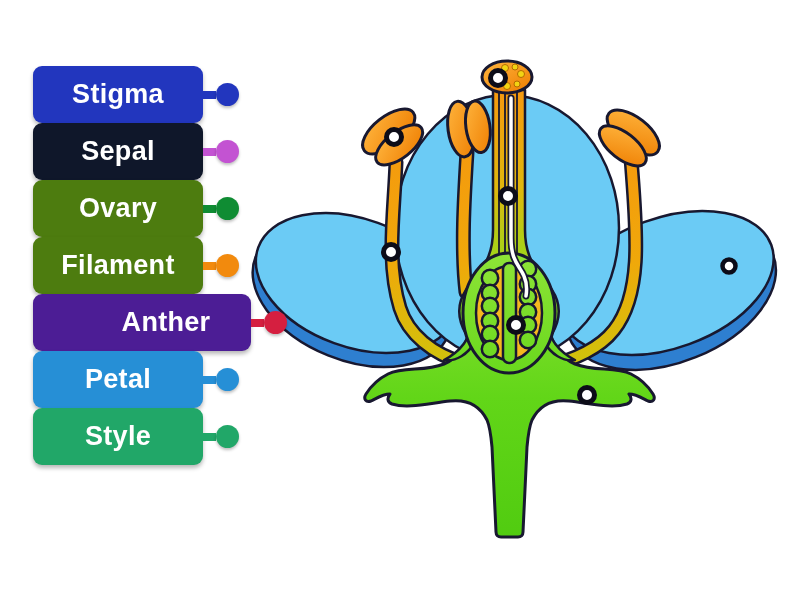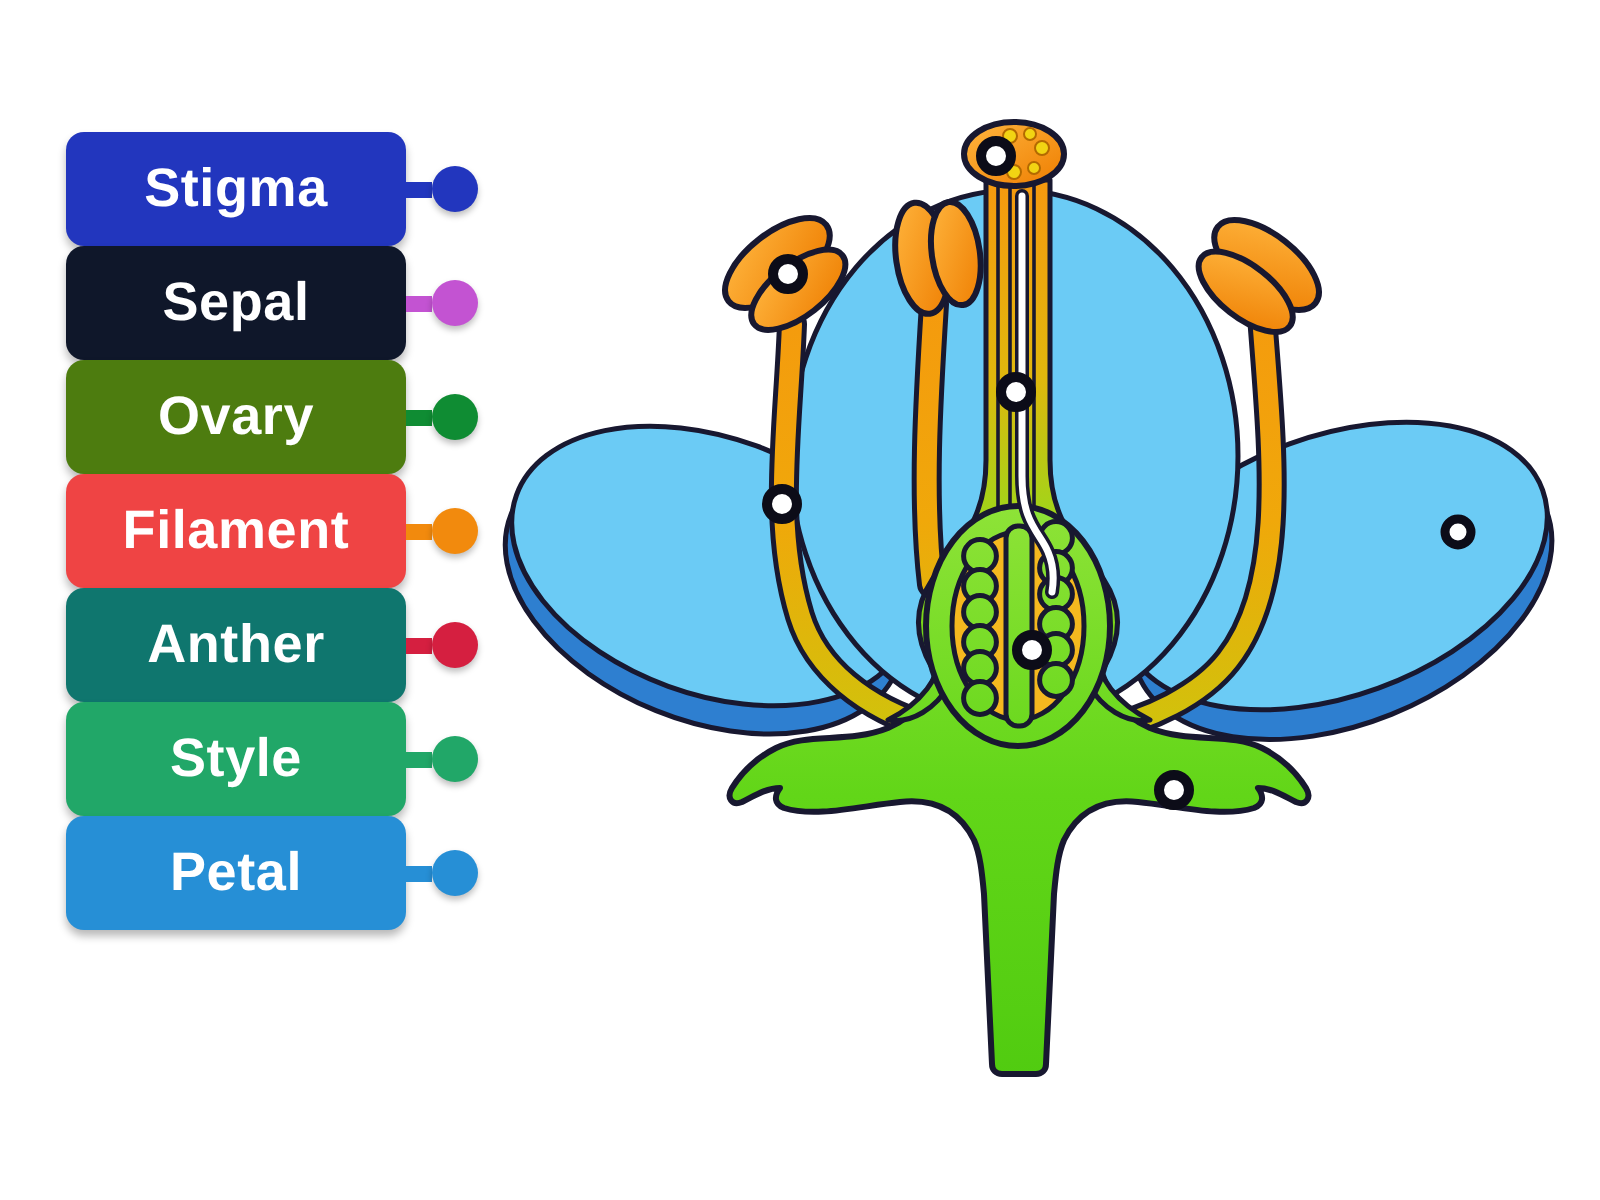--- a/index.html
+++ b/index.html
@@ -175,36 +175,36 @@
     <div class="conn-dot" style="background: rgb(195, 83, 210);"></div>
   </div>
 
   <div class="label-row">
     <div class="chip" style="background: #4d7c0f;">Ovary</div>
     <div class="stem" style="background: rgb(15, 140, 51);"></div>
     <div class="conn-dot" style="background: rgb(15, 140, 51);"></div>
   </div>
 
   <div class="label-row">
-    <div class="chip" style="background: #ef4444;">Filament</div>
+    <div class="chip" style="background: #4d7c0f;">Filament</div>
     <div class="stem" style="background: rgb(242, 138, 13);"></div>
     <div class="conn-dot" style="background: rgb(242, 138, 13);"></div>
   </div>
 
   <div class="label-row">
-    <div class="chip" style="background: #0f766e;">Anther</div>
+    <div class="chip" style="background: #4c1d95; padding-left: 48px;">Anther</div>
     <div class="stem" style="background: rgb(213, 31, 64);"></div>
     <div class="conn-dot" style="background: rgb(213, 31, 64);"></div>
+  </div>
+
+  <div class="label-row">
+    <div class="chip" style="background: rgb(38, 143, 214);">Petal</div>
+    <div class="stem" style="background: rgb(38, 143, 214);"></div>
+    <div class="conn-dot" style="background: rgb(38, 143, 214);"></div>
   </div>
 
   <div class="label-row">
     <div class="chip" style="background: rgb(33, 167, 104);">Style</div>
     <div class="stem" style="background: rgb(33, 167, 104);"></div>
     <div class="conn-dot" style="background: rgb(33, 167, 104);"></div>
   </div>
 
-  <div class="label-row">
-    <div class="chip" style="background: rgb(38, 143, 214);">Petal</div>
-    <div class="stem" style="background: rgb(38, 143, 214);"></div>
-    <div class="conn-dot" style="background: rgb(38, 143, 214);"></div>
-  </div>
-
 </div>
 
 </body></html>

